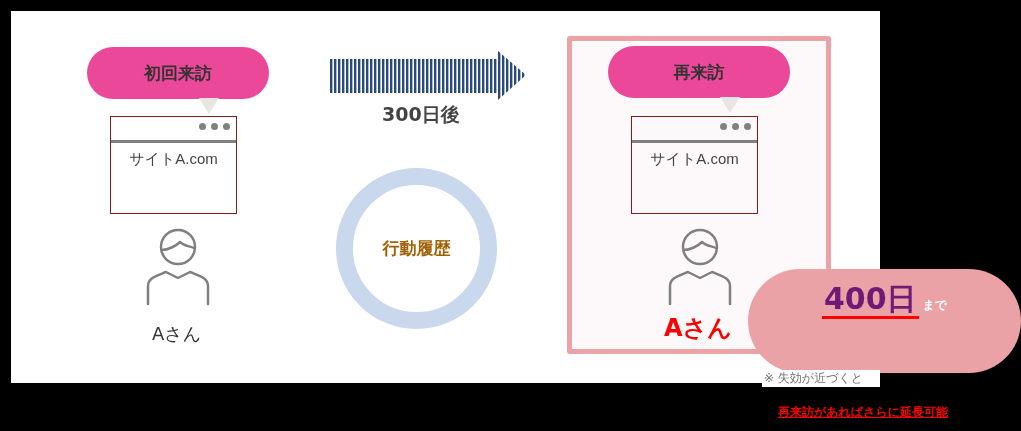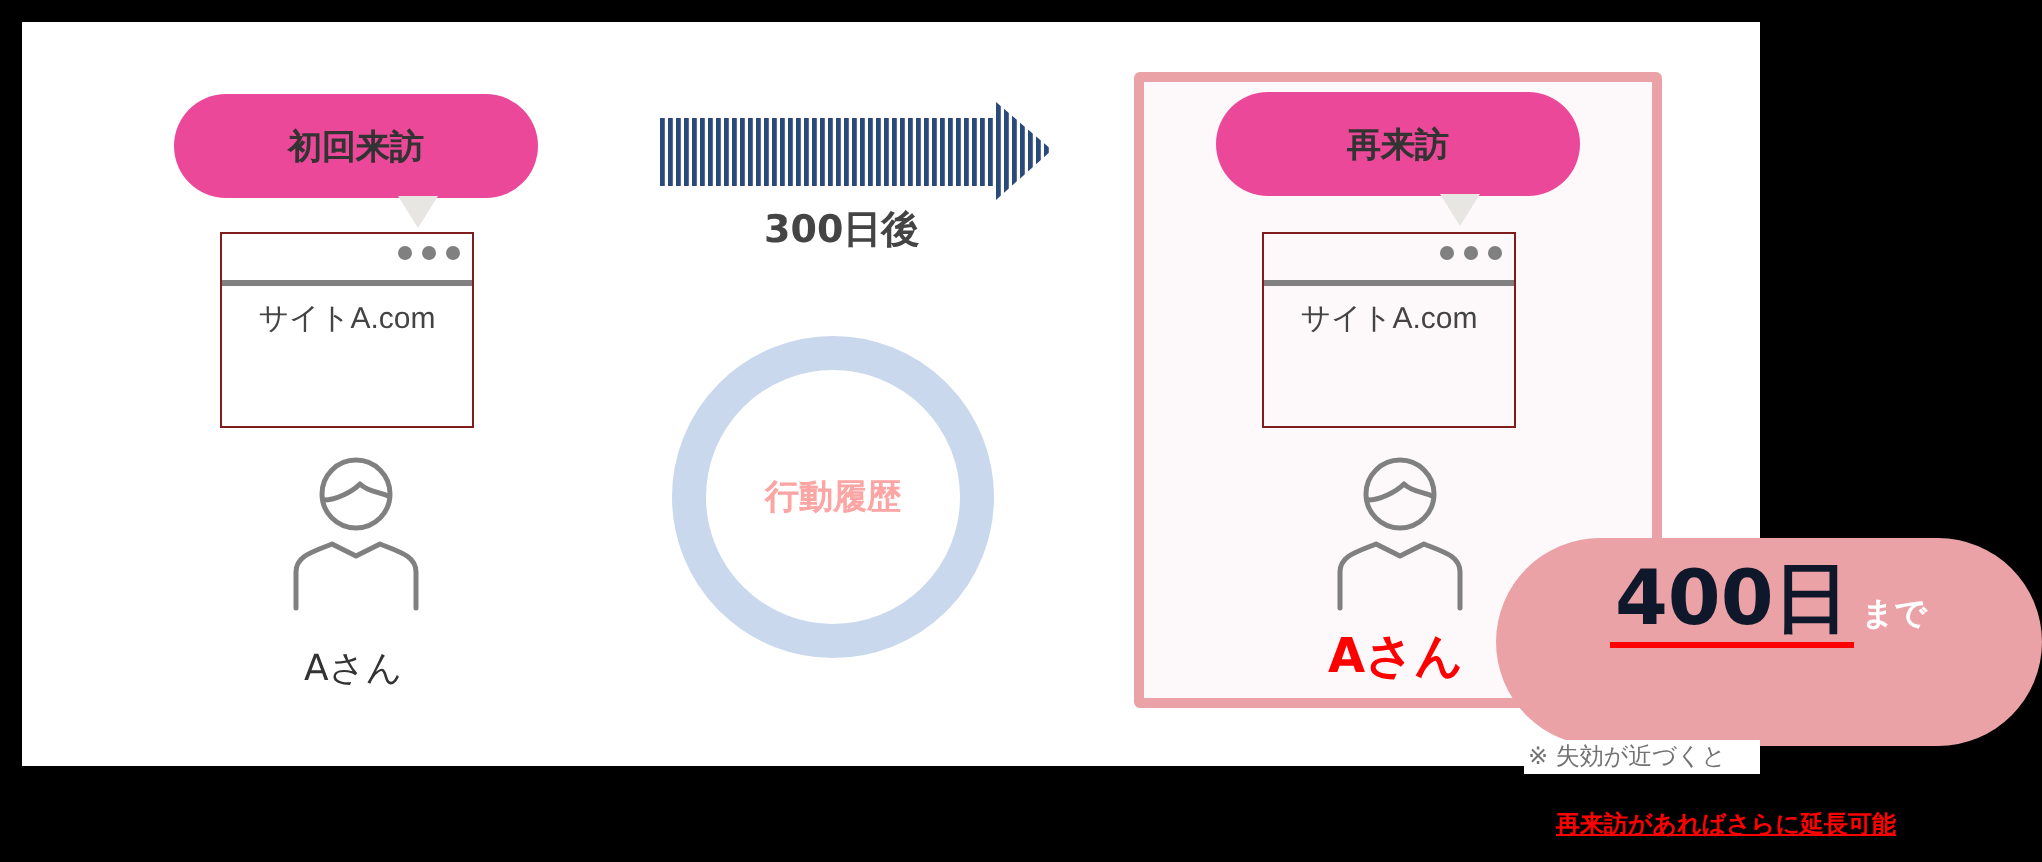--- a/index.html
+++ b/index.html
@@ -26,32 +26,32 @@
   .browser .dots span { width: 7px; height: 7px; border-radius: 50%; background: #808080; display: block; }
   .browser .url { text-align: center; font-size: 15px; color: #444; margin-top: 7px; font-family: "Liberation Sans", sans-serif; }
   .person { position: absolute; width: 80px; height: 82px; }
   .name-a { position: absolute; font-size: 18px; color: #333; }
   .arrow { position: absolute; left: 330px; top: 51px; width: 200px; height: 50px; }
   .arrow-label { position: absolute; left: 382px; top: 102px; font-size: 19px; font-weight: bold; color: #444; }
   .ring {
     position: absolute; left: 336px; top: 168px; width: 161px; height: 161px; border-radius: 50%;
     border: 17px solid #c9d8ec; box-sizing: border-box; display: flex; align-items: center; justify-content: center;
   }
-  .ring span { font-size: 17px; font-weight: bold; color: #fca5a5; }
+  .ring span { font-size: 17px; font-weight: bold; color: #a16207; }
   .highlight-box {
     position: absolute; left: 567px; top: 36px; width: 264px; height: 318px;
     border: 5px solid #eba2a7; border-radius: 3px; background: #fdf9fa; box-sizing: border-box;
   }
   .callout {
     position: absolute; left: 748px; top: 269px; width: 273px; height: 104px; background: #eba2a7;
     border-radius: 52px 52px 52px 52px; text-align: center; color: #fff;
   }
   .callout .l1 { margin-top: 13px; line-height: 34px; }
-  .callout .days { font-size: 38px; color: #0f172a; font-weight: bold; border-bottom: 3px solid #f00; padding: 0 2px; }
-  .callout .made { font-size: 16px; font-weight: bold; margin-left: 4px; }
+  .callout .days { font-size: 30px; color: #701a75; font-weight: bold; border-bottom: 3px solid #f00; padding: 0 2px; }
+  .callout .made { font-size: 12px; font-weight: bold; margin-left: 4px; }
   .callout .l2 { font-size: 18px; font-weight: bold; margin-top: 6px; letter-spacing: 1px; }
   .note { position: absolute; left: 762px; top: 370px; width: 118px; height: 17px; background: #fff; font-size: 12px; color: #737373; overflow: hidden; white-space: nowrap; padding-left: 2px; box-sizing: border-box; }
   .extend { position: absolute; left: 778px; top: 404px; font-size: 12px; font-weight: bold; color: #f00; text-decoration: underline; }
 </style>
 </head>
 <body>
 
 <div class="panel"></div>
 
 <div class="bubble" style="left:87px; top:47px; width:182px; height:52px;">

